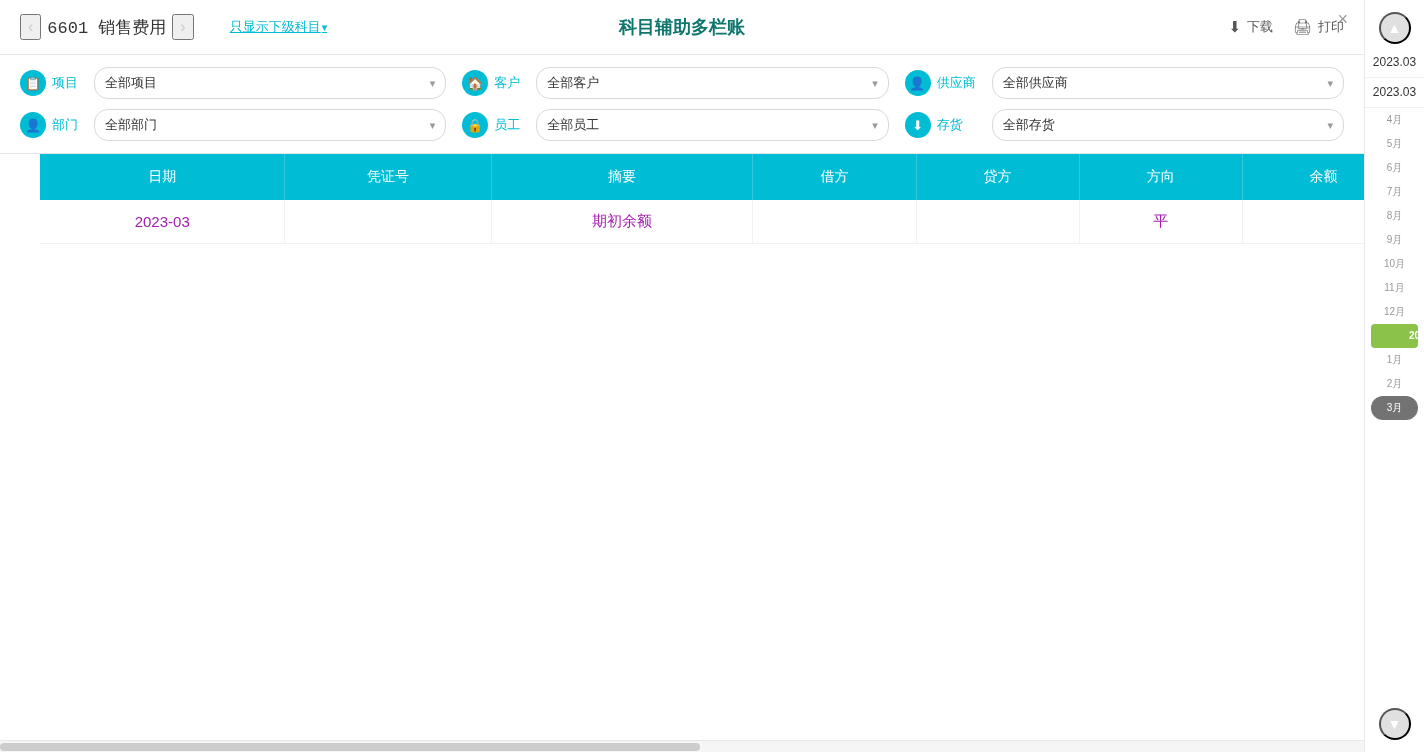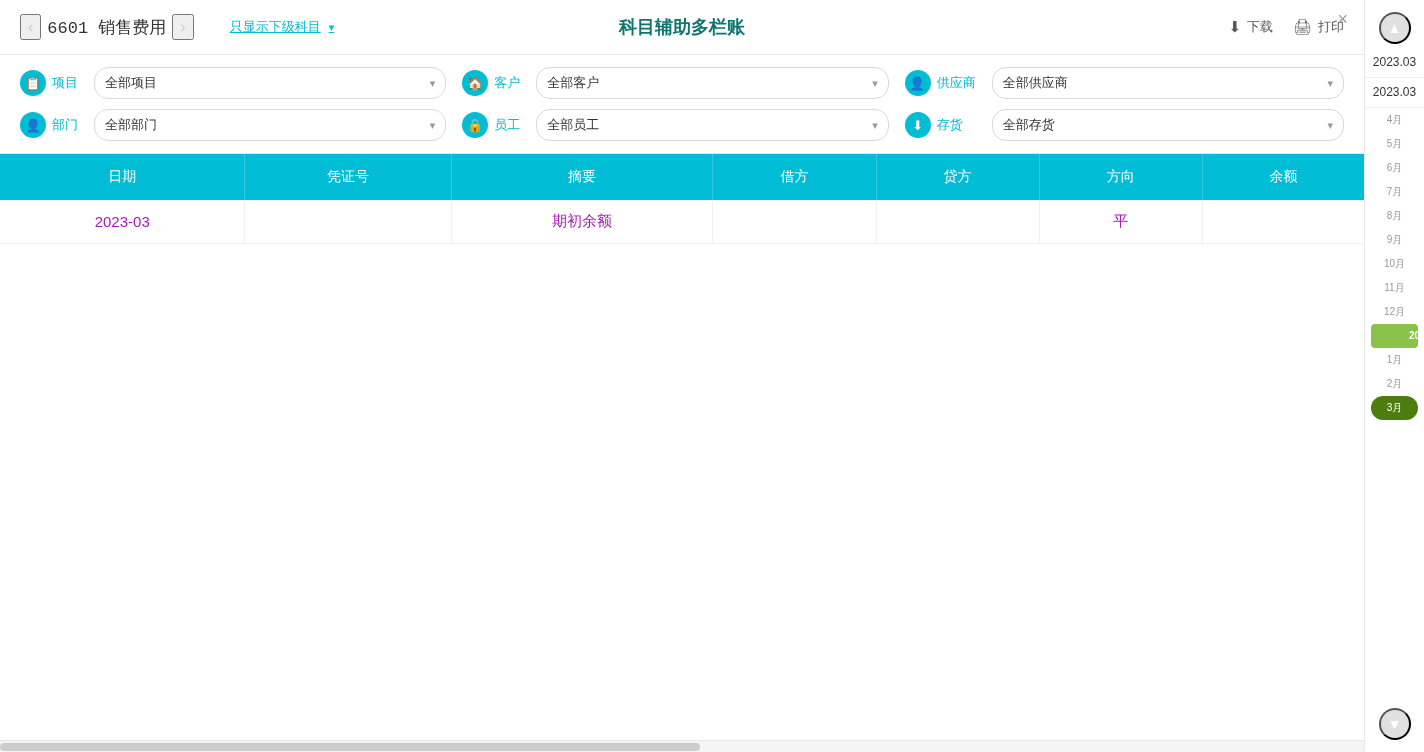--- a/index.html
+++ b/index.html
@@ -55,21 +55,21 @@
     .account-code {
       font-size: 17px;
       color: #333;
       font-weight: 500;
       font-family: Liberation Mono, monospace;
     }
 
     .show-sub-btn {
       display: flex;
       align-items: center;
-      gap: 8px;
+      gap: 1px;
       color: #00bcd4;
       text-decoration: underline;
       cursor: pointer;
       font-size: 13px;
       margin-left: 30px;
       border: none;
       background: none;
     }
     .show-sub-btn .chevron {
       font-size: 11px;
@@ -167,20 +167,21 @@
     
     .table-area {
       flex: 1;
       overflow: auto;
       position: relative;
     }
 
     .data-table {
       width: 100%;
       border-collapse: collapse;
+      margin-left: 40px;
     }
 
     .data-table thead tr {
       background: #00bcd4;
       color: #fff;
     }
 
     .data-table thead th {
       padding: 14px 12px;
       text-align: center;
@@ -260,21 +261,21 @@
       width: 100%;
       text-align: center;
       padding: 5px 0;
       font-size: 10px;
       color: #999;
       cursor: pointer;
       line-height: 1.4;
     }
 
     .timeline-item.active {
-      background: #4d7c0f;
+      background: #737373;
       color: #fff;
       border-radius: 14px;
       margin: 0 6px;
       width: calc(100% - 12px);
     }
 
     .timeline-item.highlighted {
       background: #8bc34a;
       color: #fff;
       border-radius: 4px;

